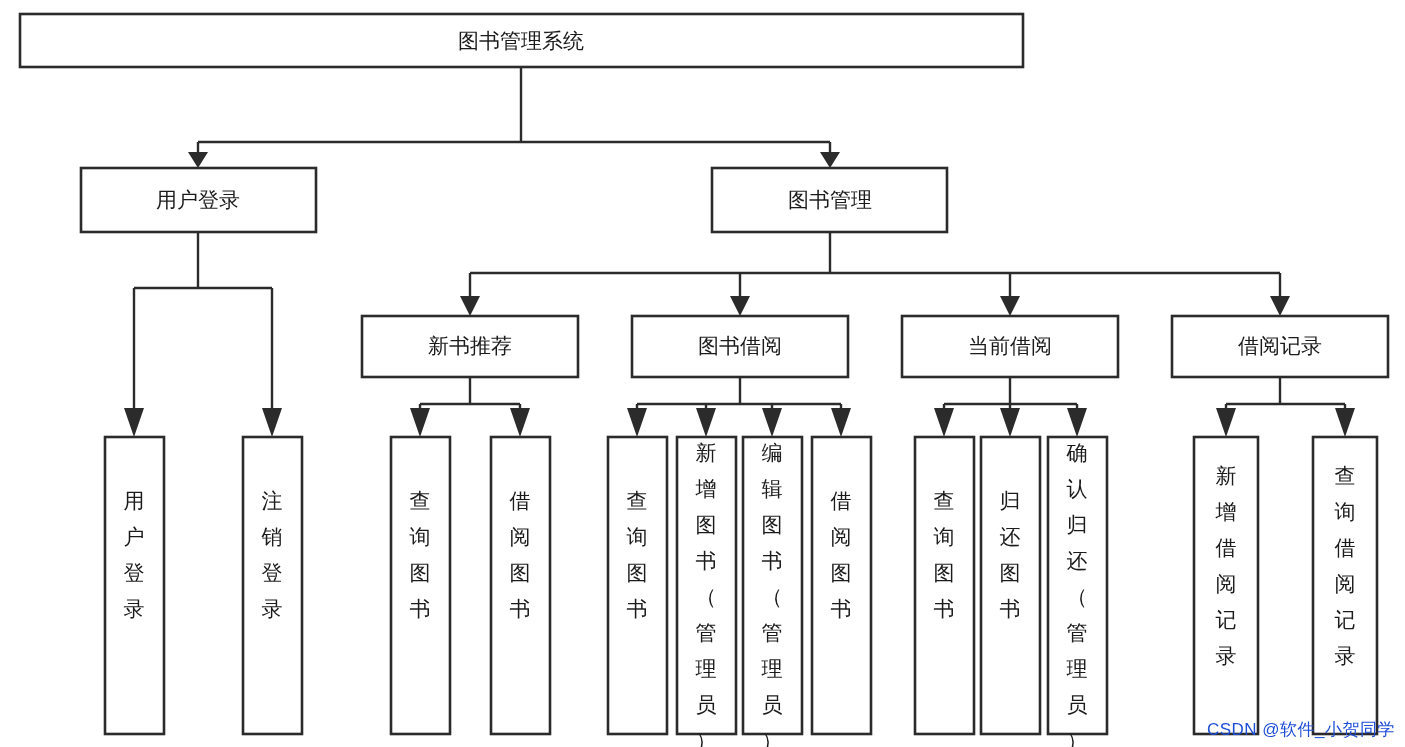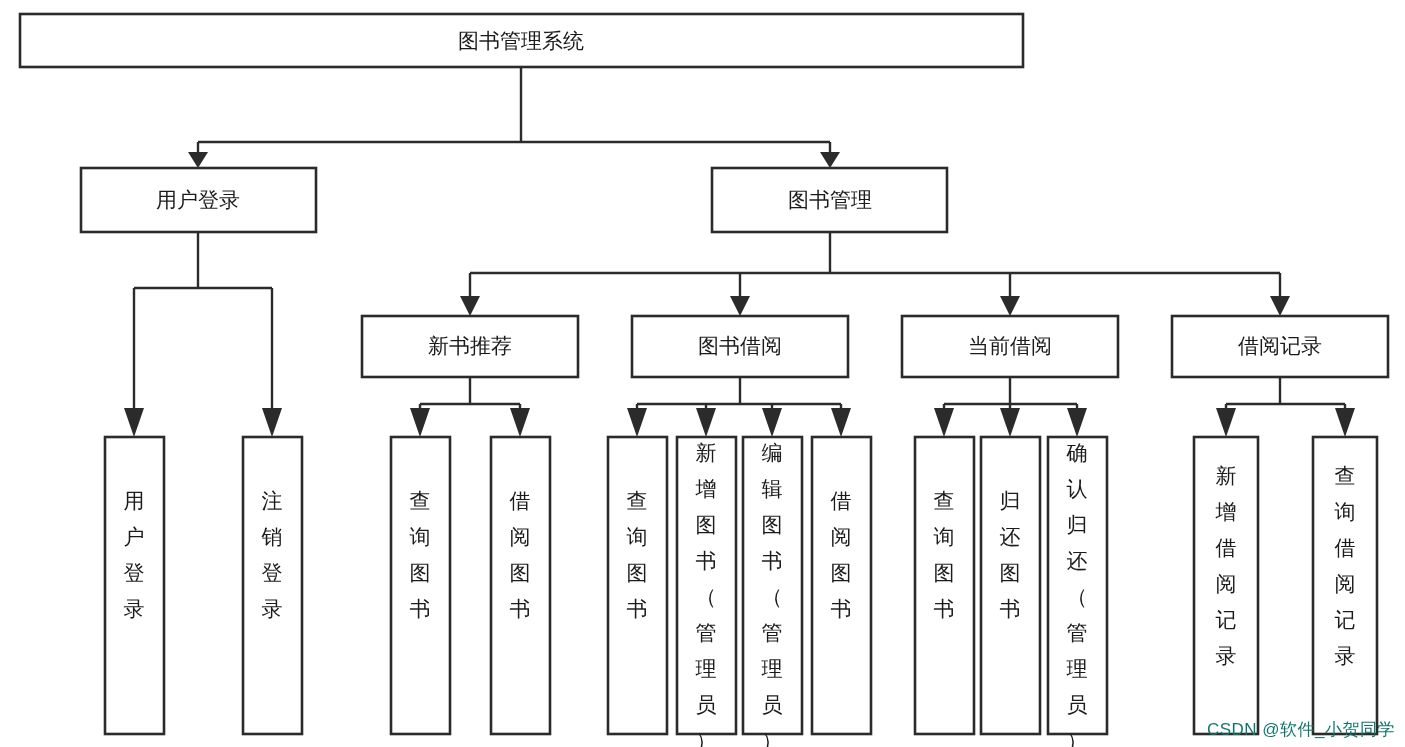--- a/index.html
+++ b/index.html
@@ -52,21 +52,21 @@
     font-family: "Liberation Sans", "DejaVu Sans", sans-serif;
     font-size: 21px;
     text-anchor: middle;
   }
   .watermark {
     position: absolute;
     right: 10px;
     bottom: 6px;
     font-family: "Liberation Sans", "DejaVu Sans", sans-serif;
     font-size: 17px;
-    color: #0f766e;
+    color: #1d4ed8;
     letter-spacing: 0.5px;
     white-space: nowrap;
     pointer-events: none;
   }
 </style>
 </head>
 <body>
 
 <div id="diagram-root">
 

